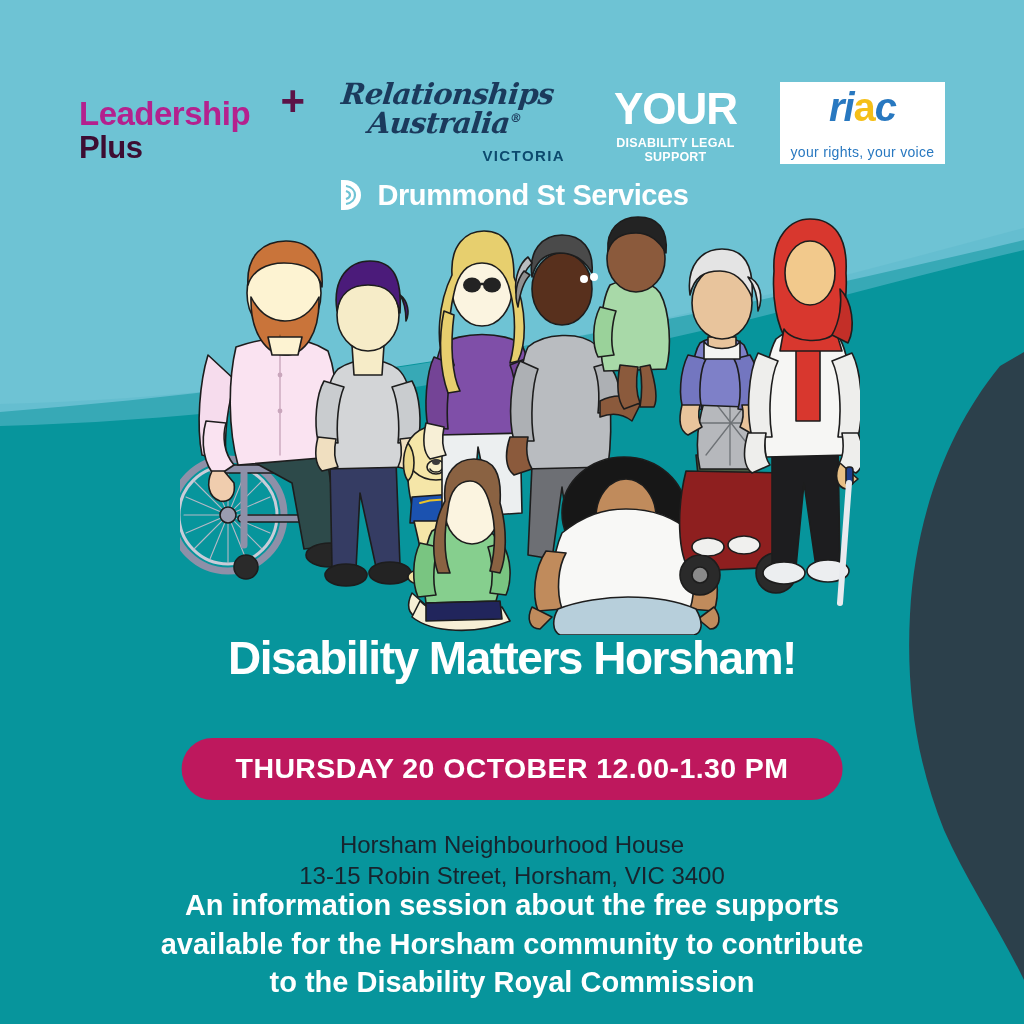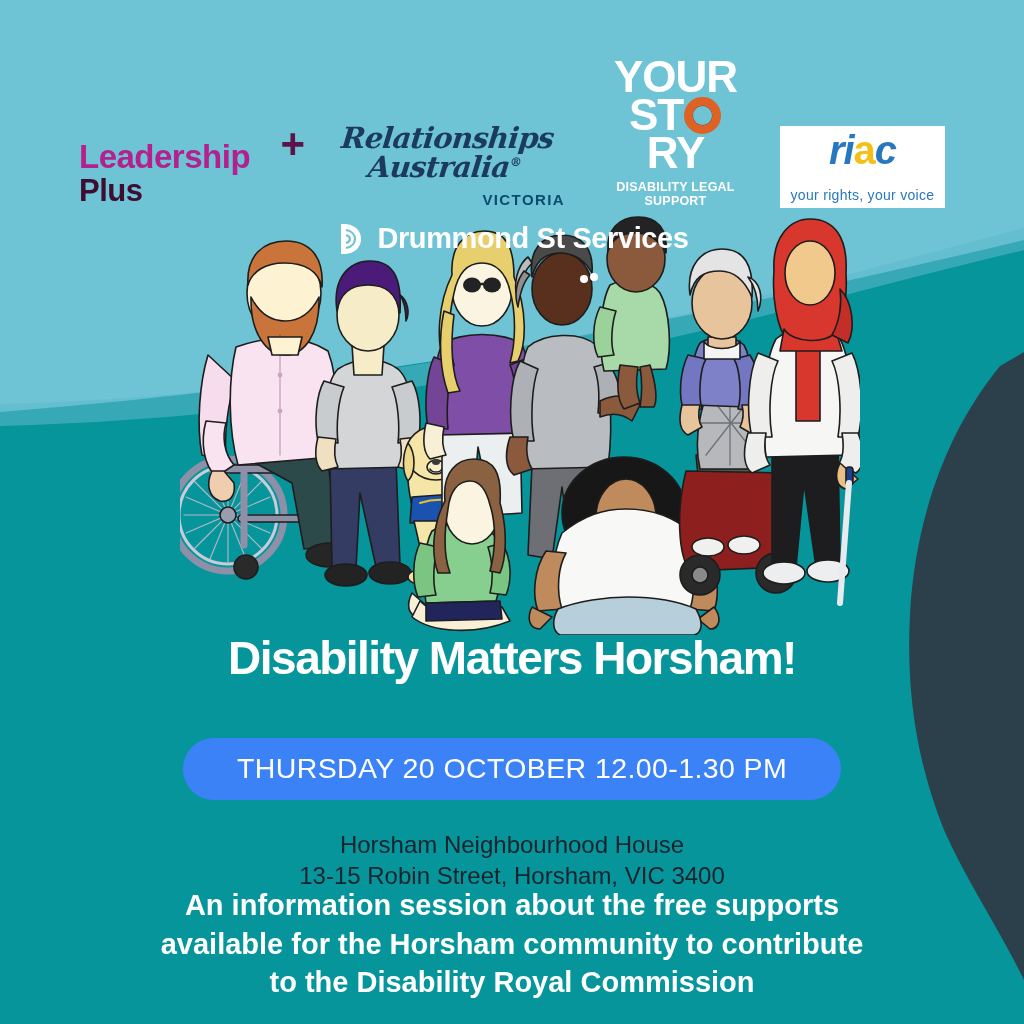--- a/index.html
+++ b/index.html
@@ -90,22 +90,22 @@
   .people { position:absolute; left:180px; top:215px; width:680px; height:420px; z-index:4; }
 
   
   .headline {
     position:absolute; left:0; top:635px; width:1024px; text-align:center;
     font-size:46px; font-weight:bold; color:#ffffff; letter-spacing:-1.5px;
     z-index:7; line-height:1;
   }
   .date-pill {
     position:absolute; left:50%; transform:translateX(-50%); top:738px;
-    background:#3b82f6; color:#ffffff; border-radius:34px;
-    padding:14px 54px 15px; font-size:28.5px; font-weight:normal;
+    background:#be185d; color:#ffffff; border-radius:34px;
+    padding:14px 54px 15px; font-size:28.5px; font-weight:bold;
     letter-spacing:0.4px; z-index:7; white-space:nowrap;
   }
   .venue {
     position:absolute; left:0; top:830px; width:1024px; text-align:center;
     color:#17242e; font-size:24px; line-height:1.28; z-index:7;
   }
   .venue span { display:block; }
   .blurb {
     position:absolute; left:0; top:886px; width:1024px; text-align:center;
     color:#ffffff; font-size:29px; font-weight:bold; line-height:1.33; z-index:7;
@@ -139,21 +139,20 @@
 
       <div class="logo-ra">
         <span class="ra-script">
           <span>Relationships Australia</span><span class="ra-reg">®</span>
         </span>
         <span class="ra-vic">VICTORIA</span>
       </div>
 
       <div class="logo-ys">
         <span class="ys-l1">YOUR</span>
-        <span class="ys-l2"><span>ST</span><span class="ys-o"></span><span>RY</span></span>
         <span class="ys-sub">DISABILITY LEGAL SUPPORT</span>
       </div>
 
       <div class="logo-riac">
         <span class="riac-word"><span class="riac-b">ri</span><span class="riac-y">a</span><span class="riac-b">c</span></span>
         <span class="riac-tag">your rights, your voice</span>
       </div>
     </div>
 
     <div class="logo-row2">

